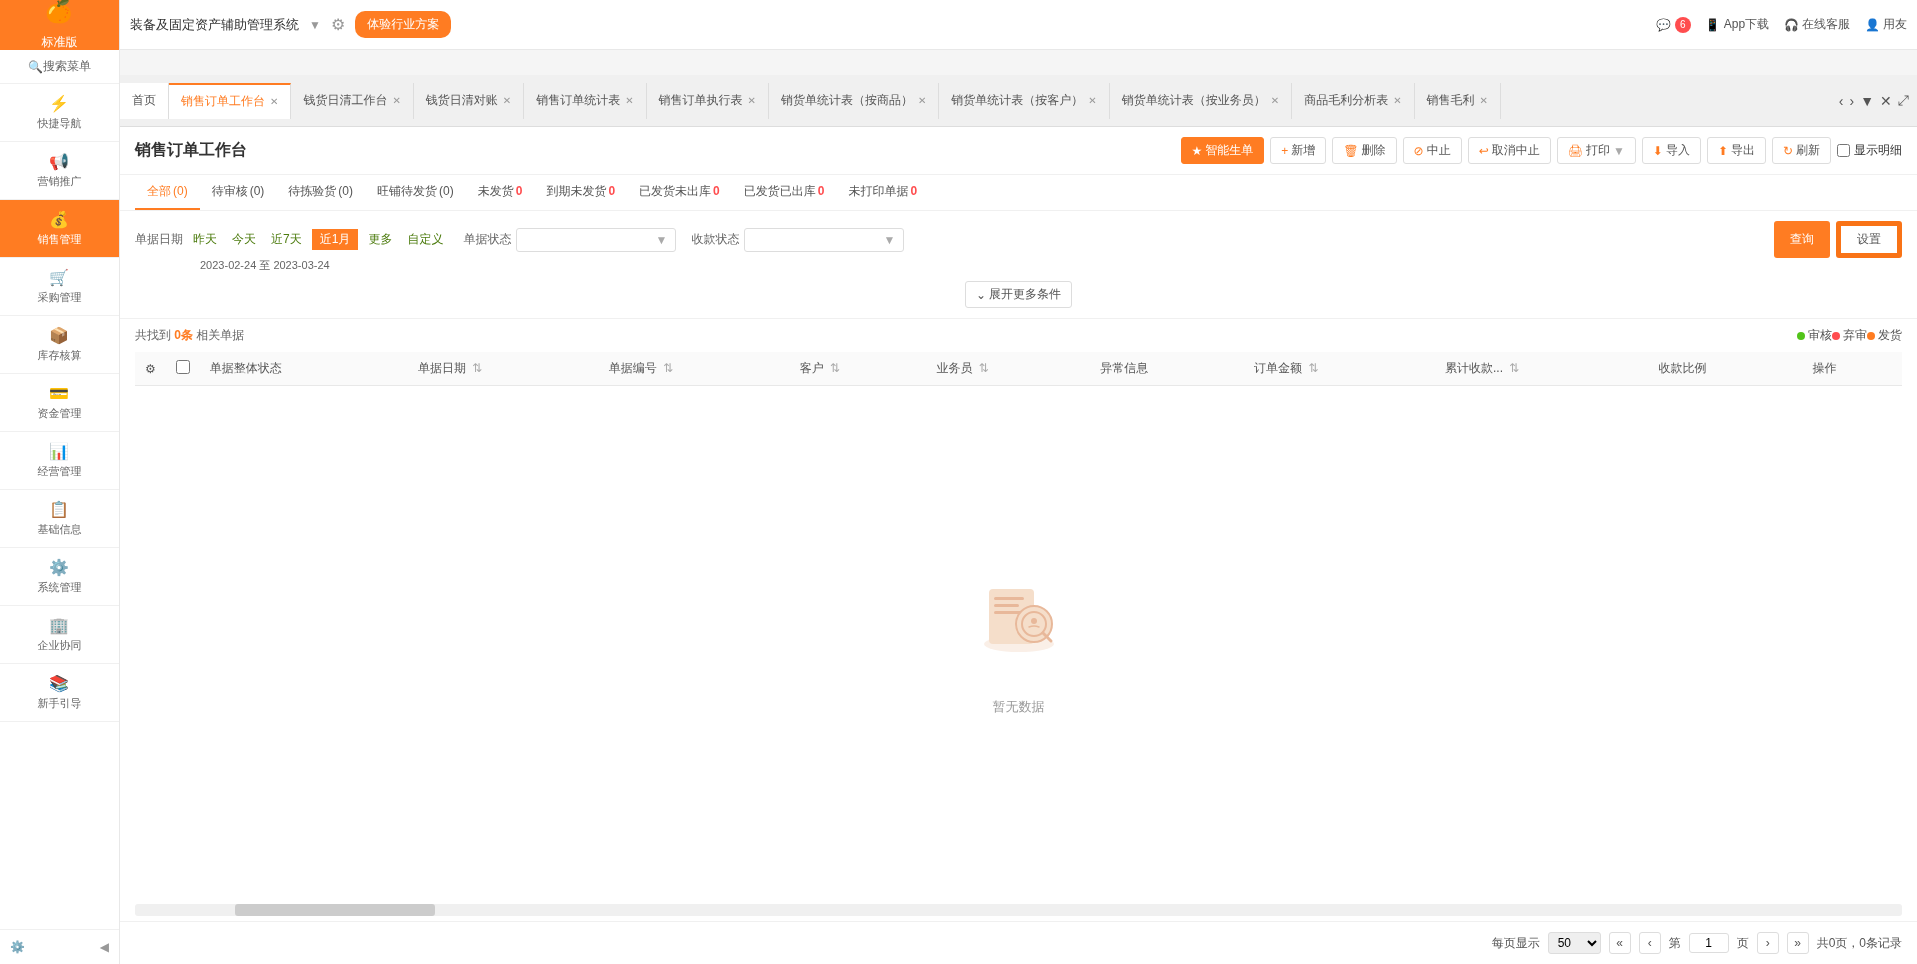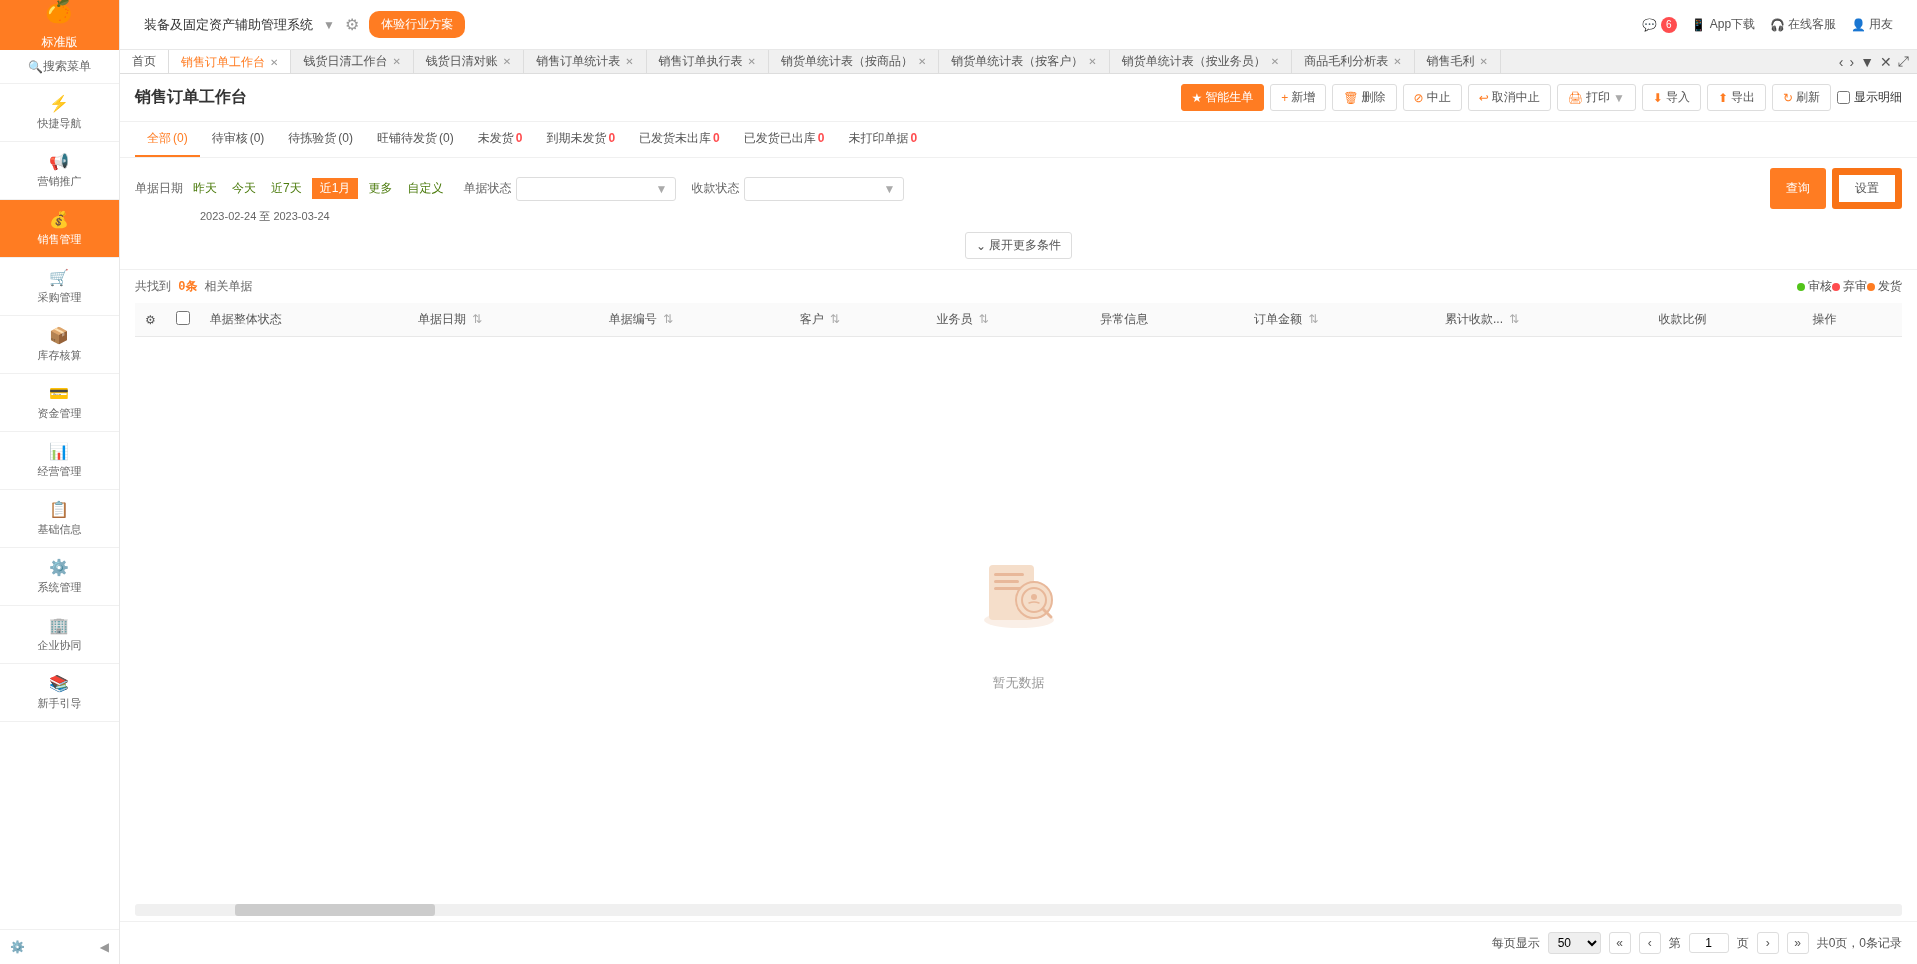--- a/index.html
+++ b/index.html
@@ -18,30 +18,30 @@
     .sidebar-nav-item { display: flex; flex-direction: column; align-items: center; justify-content: center; padding: 10px 5px; cursor: pointer; border-bottom: 1px solid #f0f0f0; color: #666; }
     .sidebar-nav-item.active { background: #ff7c22; color: #fff; }
     .sidebar-nav-item .nav-icon { font-size: 16px; margin-bottom: 3px; }
     .sidebar-nav-item .nav-label { font-size: 11px; }
     .sidebar-bottom { margin-top: auto; display: flex; padding: 10px; justify-content: space-between; border-top: 1px solid #f0f0f0; }
 
     
     .main { flex: 1; display: flex; flex-direction: column; overflow: hidden; }
 
     
-    .top-bar { height: 50px; background: #fff; display: flex; align-items: center; padding: 0 24px; border-bottom: 1px solid #e8e8e8; justify-content: space-between; }
+    .top-bar { height: 50px; background: #fff; display: flex; align-items: center; padding: 0 10px; border-bottom: 1px solid #e8e8e8; justify-content: space-between; }
     .top-bar-left { display: flex; align-items: center; gap: 10px; }
     .system-name { font-size: 13px; color: #333; }
     .top-bar-btn { background: #ff7c22; color: #fff; border: none; border-radius: 10px; padding: 5px 12px; cursor: pointer; font-size: 12px; }
     .top-bar-right { display: flex; align-items: center; gap: 15px; color: #555; font-size: 12px; }
     .top-bar-right-item { display: flex; align-items: center; gap: 3px; cursor: pointer; }
     .badge { background: #ff4d4f; color: #fff; border-radius: 50%; width: 16px; height: 16px; display: inline-flex; align-items: center; justify-content: center; font-size: 10px; }
 
     
-    .tabs-bar { display: flex; align-items: center; background: #f0f0f0; border-bottom: 1px solid #ddd; overflow: hidden; height: 24px; }
+    .tabs-bar { display: flex; align-items: center; background: #f0f0f0; border-bottom: 1px solid #ddd; overflow: hidden; height: 52px; margin-top: 25px; }
     .tab-item { display: flex; align-items: center; padding: 0 12px; height: 36px; cursor: pointer; white-space: nowrap; font-size: 12px; color: #555; border-right: 1px solid #ddd; background: #f0f0f0; flex-shrink: 0; }
     .tab-item.active { background: #fff; color: #ff7c22; border-top: 2px solid #ff7c22; }
     .tab-item.home { background: #fff; }
     .tab-close { margin-left: 5px; color: #999; font-size: 10px; cursor: pointer; }
     .tabs-nav { display: flex; align-items: center; margin-left: auto; background: #f0f0f0; padding: 0 5px; }
     .tabs-nav-btn { cursor: pointer; color: #555; padding: 0 3px; font-size: 14px; }
 
     
     .content-area { flex: 1; background: #fff; overflow: hidden; display: flex; flex-direction: column; }
 
@@ -64,26 +64,26 @@
     .filter-row { display: flex; align-items: center; gap: 15px; flex-wrap: wrap; }
     .filter-item { display: flex; align-items: center; gap: 5px; }
     .filter-label { color: #666; white-space: nowrap; }
     .filter-date-shortcuts { display: flex; gap: 5px; align-items: center; }
     .date-shortcut { cursor: pointer; color: #4d7c0f; padding: 2px 5px; border-radius: 3px; font-size: 12px; }
     .date-shortcut.active { background: #ff7c22; color: #fff; border-radius: 0; padding: 2px 8px; }
     .date-range { color: #666; font-size: 11px; }
     .filter-select { border: 1px solid #ddd; border-radius: 3px; padding: 4px 8px; font-size: 12px; background: #fff; width: 160px; display: flex; align-items: center; justify-content: space-between; cursor: pointer; }
     .filter-expand { display: flex; align-items: center; gap: 3px; color: #555; cursor: pointer; padding: 4px 10px; border: 1px solid #ddd; border-radius: 3px; font-size: 12px; background: #fff; }
     .query-btn { background: #ff7c22; color: #fff; border: none; padding: 5px 16px; border-radius: 3px; cursor: pointer; font-size: 12px; }
-    .setting-btn { background: #fff; color: #555; border: 7px solid #f97316; padding: 5px 16px; border-radius: 3px; cursor: pointer; font-size: 12px; font-family: Liberation Serif, serif; }
+    .setting-btn { background: #fff; color: #555; border: 5px solid #f97316; padding: 5px 16px; border-radius: 3px; cursor: pointer; font-size: 12px; font-family: Liberation Serif, serif; }
     .filter-row-2 { display: flex; align-items: center; justify-content: center; margin-top: 8px; }
 
     
     .table-area { flex: 1; padding: 0 15px; overflow: hidden; display: flex; flex-direction: column; }
-    .table-summary { display: flex; align-items: flex-end; justify-content: space-between; padding: 8px 0; font-size: 12px; color: #666; font-family: Liberation Mono, monospace; }
+    .table-summary { display: flex; align-items: flex-end; justify-content: space-between; padding: 8px 0; font-size: 12px; color: #666; }
     .table-actions { display: flex; gap: 0; }
     .table-action-btn { display: flex; align-items: center; gap: 3px; color: #555; cursor: pointer; font-size: 12px; }
     .table-action-btn .dot { width: 8px; height: 8px; border-radius: 50%; display: inline-block; }
     .dot-green { background: #52c41a; }
     .dot-red { background: #ff4d4f; }
     .dot-orange { background: #ff7c22; }
 
     table { width: 100%; border-collapse: collapse; font-size: 12px; }
     table thead tr { background: #fafafa; }
     table th { padding: 8px 10px; text-align: left; font-weight: normal; color: #555; border-bottom: 1px solid #e8e8e8; white-space: nowrap; }

